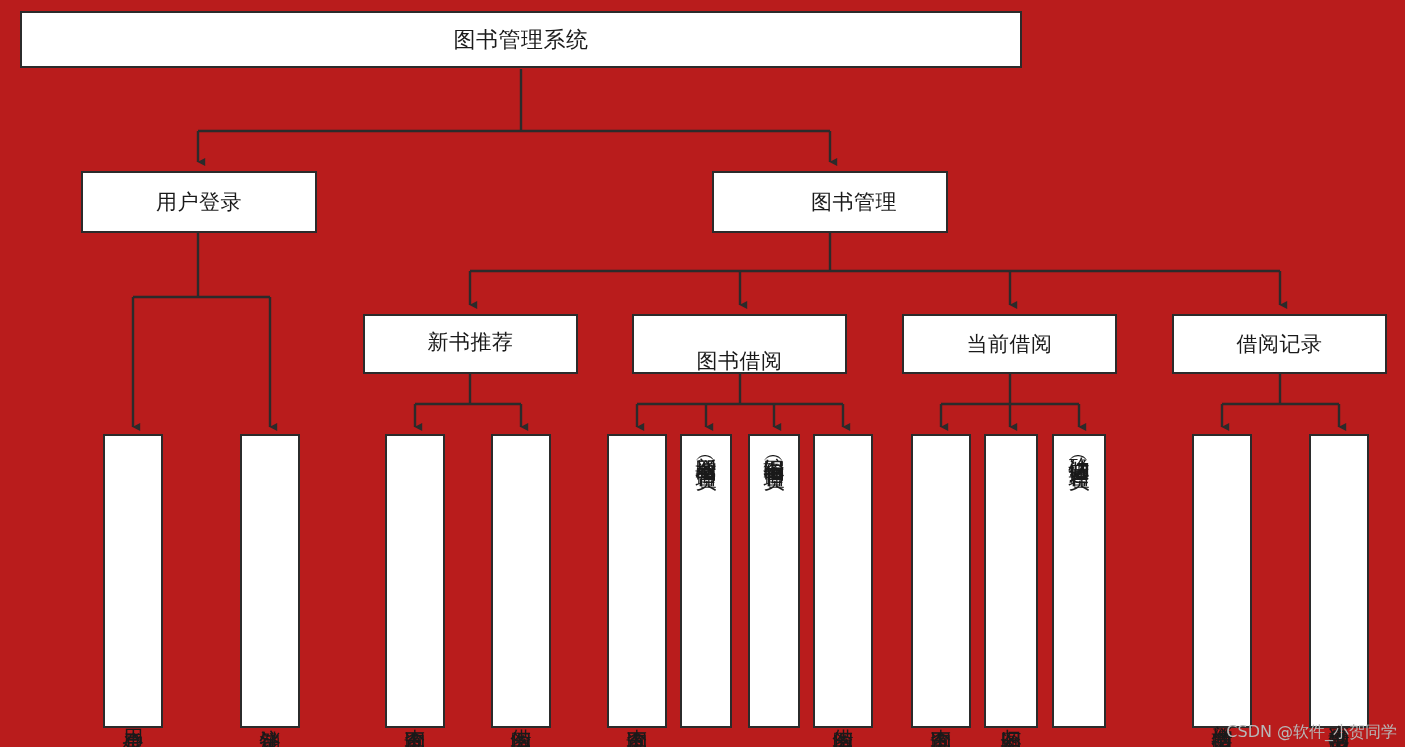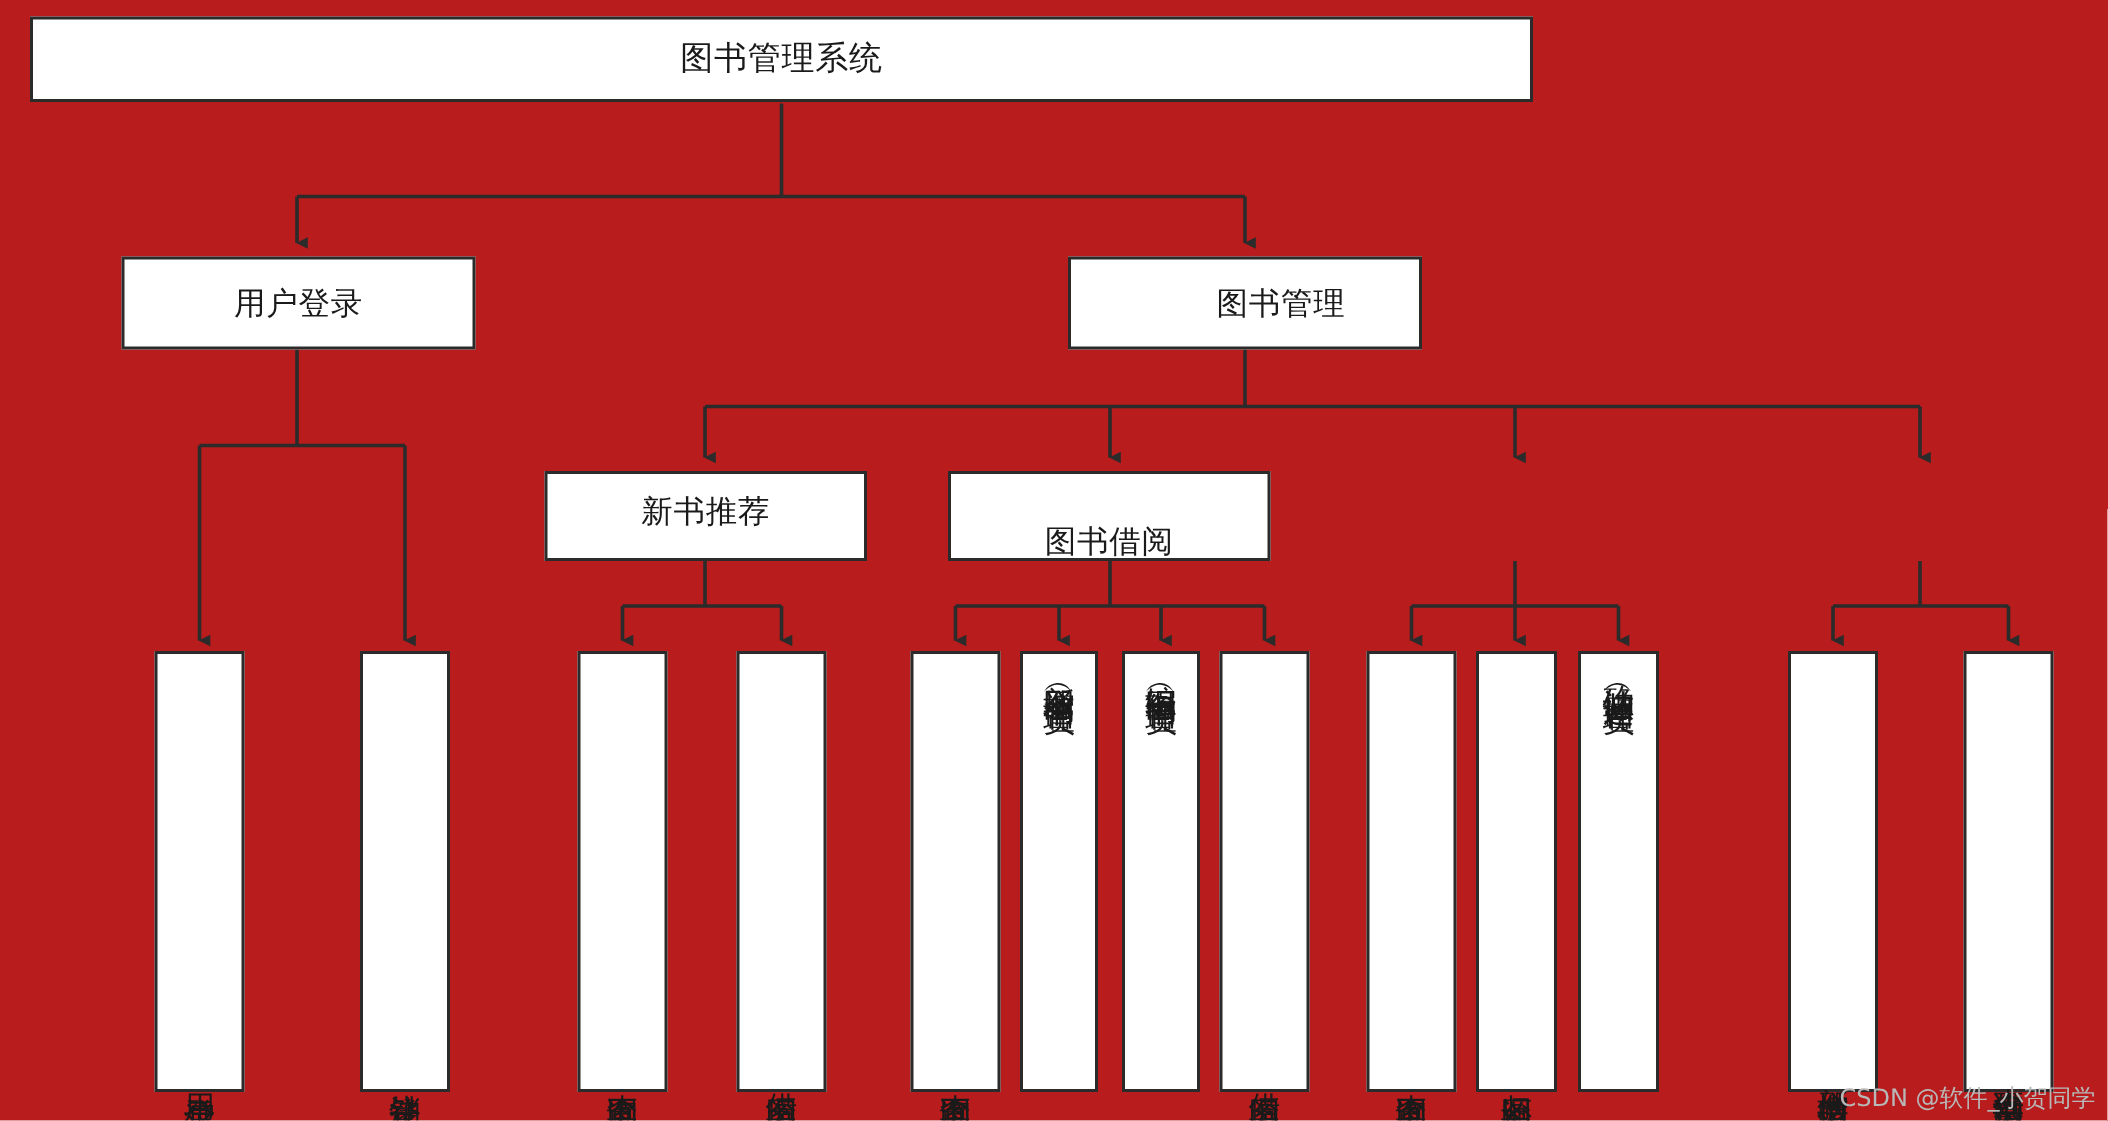--- a/index.html
+++ b/index.html
@@ -145,21 +145,27 @@
   </div>
 
   <div class="node h" style="left:363px; top:314px; width:215px; height:60px;font-family:Liberation Mono, monospace;">
     <span class="label">新书推荐</span>
   </div>
 
   <div class="node h" style="left:632px; top:314px; width:215px; height:60px;align-items:flex-end;">
     <span class="label">图书借阅</span>
   </div>
 
-
+  <div class="node h" style="left:902px; top:314px; width:215px; height:60px;">
+    <span class="label">当前借阅</span>
+  </div>
+
+  <div class="node h" style="left:1172px; top:314px; width:215px; height:60px;">
+    <span class="label">借阅记录</span>
+  </div>
 
   <div class="node v" style="left:103px; top:434px; width:60px; height:294px;">
     <span class="label">用户登录</span>
   </div>
 
   <div class="node v" style="left:240px; top:434px; width:60px; height:294px;">
     <span class="label">注销登录</span>
   </div>
 
   <div class="node v" style="left:385px; top:434px; width:60px; height:294px;">

